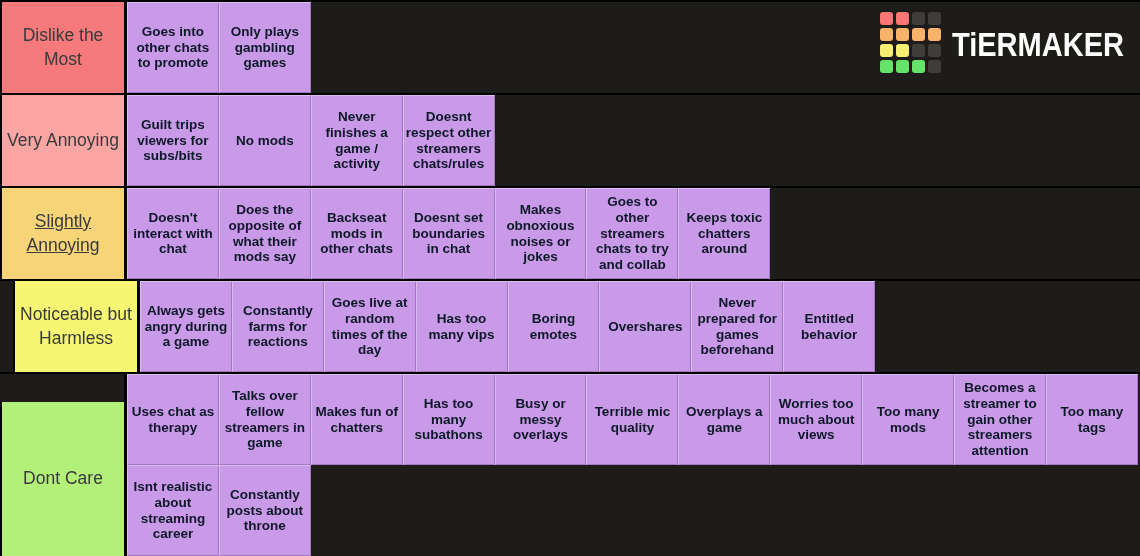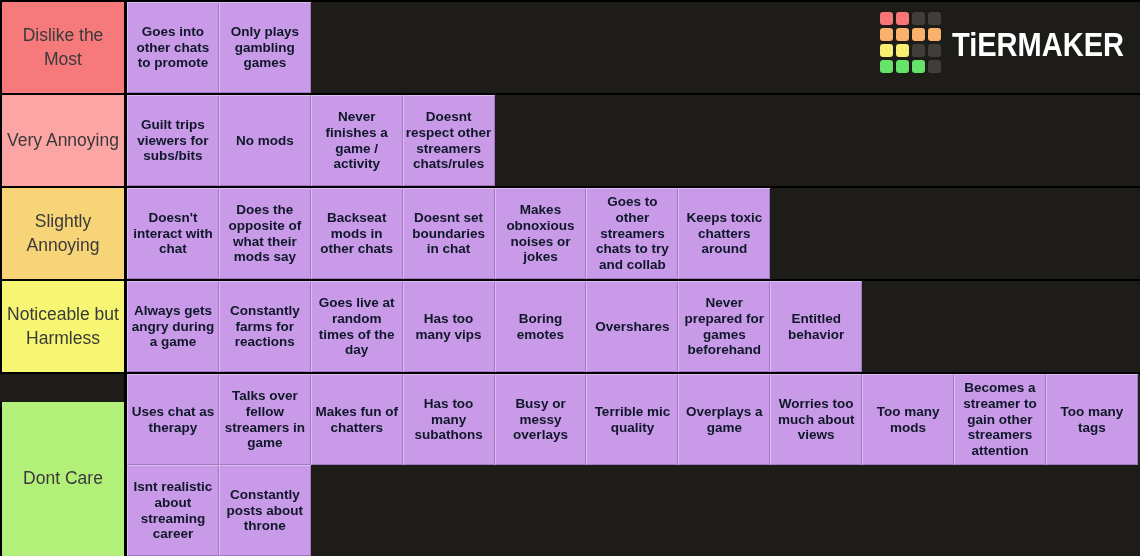--- a/index.html
+++ b/index.html
@@ -104,32 +104,32 @@
     <div class="row" style="height: 91px;">
       <div class="tier-label" style="background: #fca5a5;">Very Annoying</div>
       <div class="items">
         <div class="item">Guilt trips viewers for subs/bits</div>
         <div class="item">No mods</div>
         <div class="item">Never finishes a game / activity</div>
         <div class="item">Doesnt respect other streamers chats/rules</div>
       </div>
     </div>
     <div class="row" style="height: 91px;">
-      <div class="tier-label" style="background: rgb(247, 212, 120);">Slightly Annoying</div>
+      <div class="tier-label" style="background: rgb(247, 212, 120); text-decoration: underline;">Slightly Annoying</div>
       <div class="items">
         <div class="item">Doesn't interact with chat</div>
         <div class="item">Does the opposite of what their mods say</div>
         <div class="item">Backseat mods in other chats</div>
         <div class="item">Doesnt set boundaries in chat</div>
         <div class="item">Makes obnoxious noises or jokes</div>
         <div class="item">Goes to other streamers chats to try and collab</div>
         <div class="item">Keeps toxic chatters around</div>
       </div>
     </div>
-    <div class="row" style="height: 91px;">
+    <div class="row" style="height: 91px; padding-left: 13px;">
       <div class="tier-label" style="background: rgb(246, 246, 114);">Noticeable but Harmless</div>
       <div class="items">
         <div class="item">Always gets angry during a game</div>
         <div class="item">Constantly farms for reactions</div>
         <div class="item">Goes live at random times of the day</div>
         <div class="item">Has too many vips</div>
         <div class="item">Boring emotes</div>
         <div class="item">Overshares</div>
         <div class="item">Never prepared for games beforehand</div>
         <div class="item">Entitled behavior</div>

